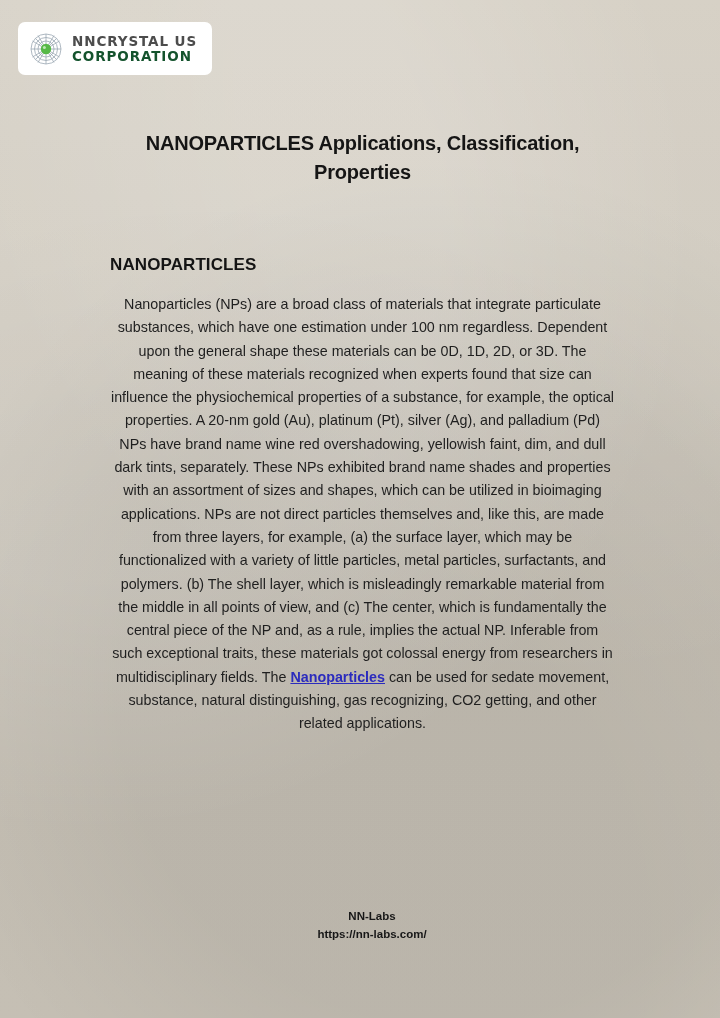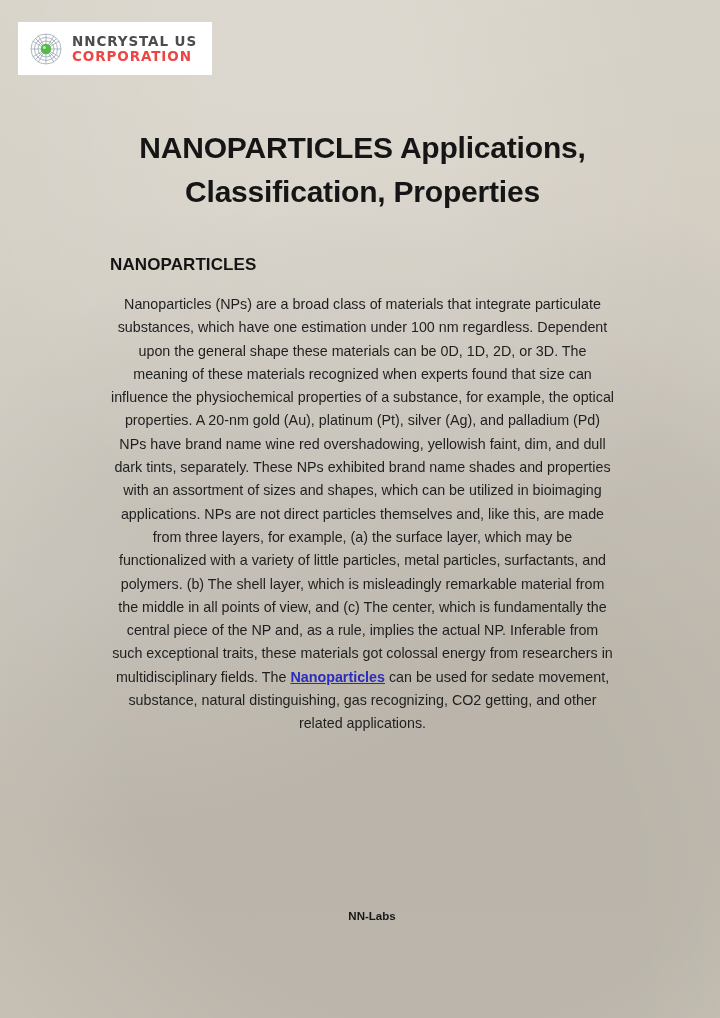--- a/index.html
+++ b/index.html
@@ -39,20 +39,21 @@
     position: absolute;
     left: 18px;
     top: 22px;
     width: 194px;
     height: 53px;
     background: #ffffff;
     display: flex;
     align-items: center;
     padding-left: 8px;
     box-sizing: border-box;
+    border-radius: 7px;
   }
   .logo-mark {
     width: 40px;
     height: 40px;
     flex: 0 0 40px;
     position: relative;
   }
   .logo-mark svg { display: block; }
   .logo-text {
     margin-left: 6px;
@@ -60,30 +61,30 @@
   }
   .logo-line1, .logo-line2 {
     font-family: "DejaVu Sans", sans-serif;
     font-weight: 700;
     font-size: 13.5px;
     letter-spacing: 0.9px;
     color: #4a4a4a;
     white-space: nowrap;
   }
   .logo-line1 { color: #4c4c4c; }
-  .logo-line2 { color: #ef4444; }
+  .logo-line2 { color: #14532d; }
 
   
   .doc-title {
     position: absolute;
     left: 110px;
-    top: 106px;
+    top: 116px;
     width: 505px;
     text-align: center;
-    font-size: 30px;
+    font-size: 20px;
     line-height: 1.45;
     font-weight: 700;
     color: #151515;
     letter-spacing: -0.2px;
   }
 
   
   .content {
     position: absolute;
     left: 110px;
@@ -159,14 +160,15 @@
 
   <h1 class="doc-title">NANOPARTICLES Applications, Classification, Properties</h1>
 
   <div class="content">
     <h2 class="section-heading">NANOPARTICLES</h2>
     <p class="body-text"><span>Nanoparticles (NPs) are a broad class of materials that integrate particulate substances, which have one estimation under 100 nm regardless. Dependent upon the general shape these materials can be 0D, 1D, 2D, or 3D. The meaning of these materials recognized when experts found that size can influence the physiochemical properties of a substance, for example, the optical properties. A 20-nm gold (Au), platinum (Pt), silver (Ag), and palladium (Pd) NPs have brand name wine red overshadowing, yellowish faint, dim, and dull dark tints, separately. These NPs exhibited brand name shades and properties with an assortment of sizes and shapes, which can be utilized in bioimaging applications. NPs are not direct particles themselves and, like this, are made from three layers, for example, (a) the surface layer, which may be functionalized with a variety of little particles, metal particles, surfactants, and polymers. (b) The shell layer, which is misleadingly remarkable material from the middle in all points of view, and (c) The center, which is fundamentally the central piece of the NP and, as a rule, implies the actual NP. Inferable from such exceptional traits, these materials got colossal energy from researchers in multidisciplinary fields. The </span><a class="inline-link" href="#">Nanoparticles</a><span> can be used for sedate movement, substance, natural distinguishing, gas recognizing, CO2 getting, and other related applications.</span></p>
   </div>
 
   <div class="footer">
     <div>NN-Labs</div>
+    <div>https://nn-labs.com/</div>
   </div>
 </div>
 
 </body></html>

